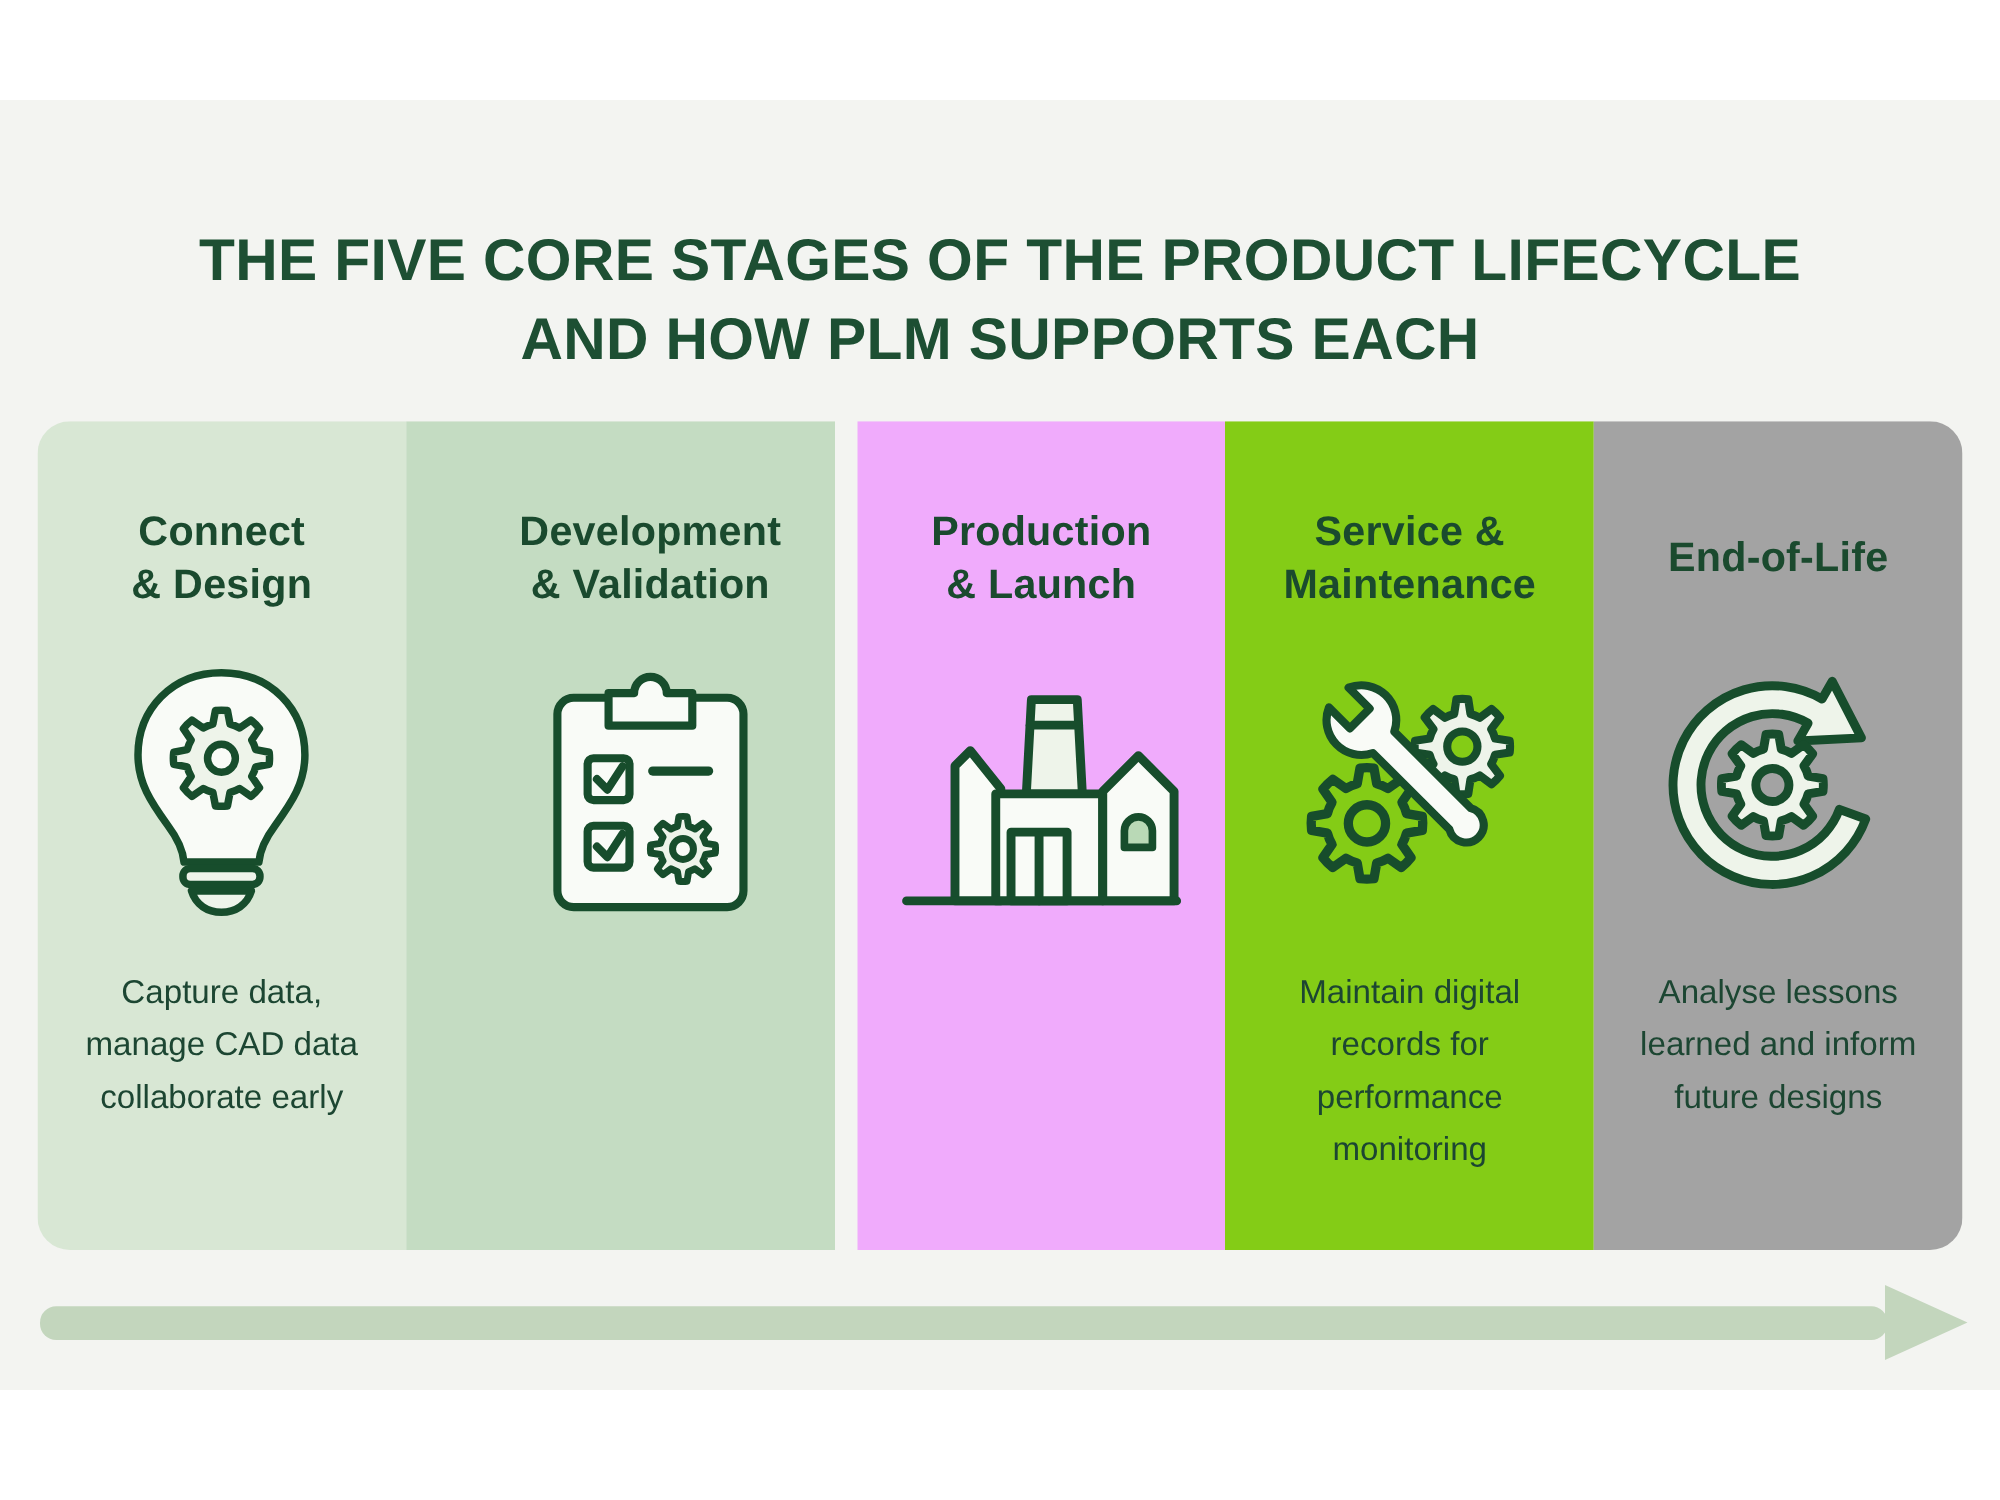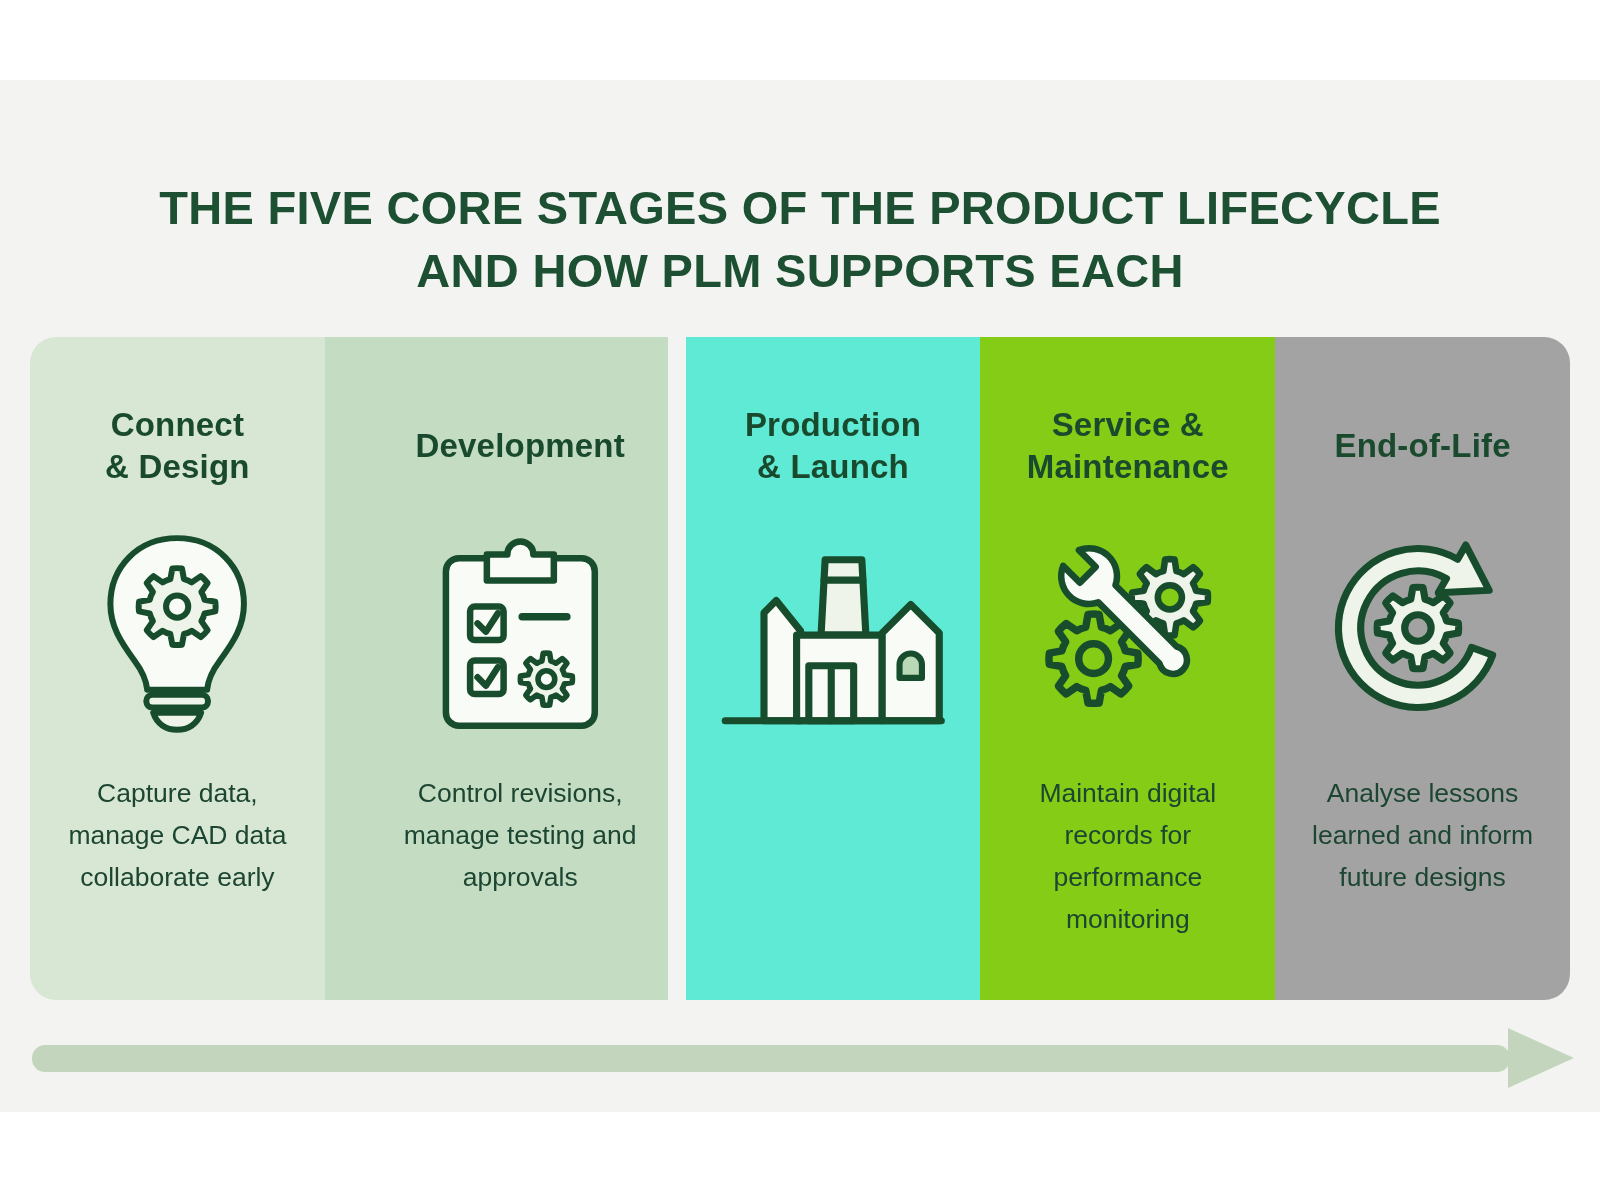--- a/index.html
+++ b/index.html
@@ -63,37 +63,37 @@
         <path class="s f2" d="M82,224 L138,224 C134,237 123,244 110,244 C97,244 86,237 82,224 Z"></path>
         <path class="s f2" d="M102.0,68.0 L104.4,55.4 A45,45 0 0 1 115.6,55.4 L118.0,68.0 A33,33 0 0 1 127.0,71.7 L127.0,71.7 L137.6,64.4 A45,45 0 0 1 145.6,72.4 L138.3,83.0 A33,33 0 0 1 142.0,92.0 L142.0,92.0 L154.6,94.4 A45,45 0 0 1 154.6,105.6 L142.0,108.0 A33,33 0 0 1 138.3,117.0 L138.3,117.0 L145.6,127.6 A45,45 0 0 1 137.6,135.6 L127.0,128.3 A33,33 0 0 1 118.0,132.0 L118.0,132.0 L115.6,144.6 A45,45 0 0 1 104.4,144.6 L102.0,132.0 A33,33 0 0 1 93.0,128.3 L93.0,128.3 L82.4,135.6 A45,45 0 0 1 74.4,127.6 L81.7,117.0 A33,33 0 0 1 78.0,108.0 L78.0,108.0 L65.4,105.6 A45,45 0 0 1 65.4,94.4 L78.0,92.0 A33,33 0 0 1 81.7,83.0 L81.7,83.0 L74.4,72.4 A45,45 0 0 1 82.4,64.4 L93.0,71.7 A33,33 0 0 1 102.0,68.0 Z M123.0,100.0 A13,13 0 1 0 97.0,100.0 A13,13 0 1 0 123.0,100.0 Z" fill-rule="evenodd"></path>
       </svg>
     </div>
     <p class="stage-desc">Capture data, manage CAD data collaborate early</p>
   </section>
 
   <section class="stage" style="background: rgb(196, 220, 194); padding-left: 48px;">
     <h2 class="stage-title">
       <span>Development</span>
+      <span>&amp; Validation</span>
     </h2>
     <div class="stage-icon">
       <svg viewBox="0 0 220 230">
         <rect class="s f" x="30" y="40" width="160" height="180" rx="14"></rect>
         <path class="s f" d="M74,64 L74,36 L96,36 A14,14 0 0 1 124,36 L146,36 L146,64 Z"></path>
         <rect class="s f" x="56" y="92" width="36" height="36" rx="5"></rect>
         <path class="s" d="M64,110 L73,119 L86,99"></path>
         <path class="s" d="M112,103 L160,103" style="stroke-width:8"></path>
         <rect class="s f" x="56" y="150" width="36" height="36" rx="5"></rect>
         <path class="s" d="M64,168 L73,177 L86,157"></path>
         <path class="s f2" style="stroke-width:6" d="M133.2,150.6 L134.5,142.2 A28,28 0 0 1 141.5,142.2 L142.8,150.6 A20,20 0 0 1 148.3,152.9 L148.3,152.9 L155.2,147.9 A28,28 0 0 1 160.1,152.8 L155.1,159.7 A20,20 0 0 1 157.4,165.2 L157.4,165.2 L165.8,166.5 A28,28 0 0 1 165.8,173.5 L157.4,174.8 A20,20 0 0 1 155.1,180.3 L155.1,180.3 L160.1,187.2 A28,28 0 0 1 155.2,192.1 L148.3,187.1 A20,20 0 0 1 142.8,189.4 L142.8,189.4 L141.5,197.8 A28,28 0 0 1 134.5,197.8 L133.2,189.4 A20,20 0 0 1 127.7,187.1 L127.7,187.1 L120.8,192.1 A28,28 0 0 1 115.9,187.2 L120.9,180.3 A20,20 0 0 1 118.6,174.8 L118.6,174.8 L110.2,173.5 A28,28 0 0 1 110.2,166.5 L118.6,165.2 A20,20 0 0 1 120.9,159.7 L120.9,159.7 L115.9,152.8 A28,28 0 0 1 120.8,147.9 L127.7,152.9 A20,20 0 0 1 133.2,150.6 Z M147.0,170.0 A9,9 0 1 0 129.0,170.0 A9,9 0 1 0 147.0,170.0 Z" fill-rule="evenodd"></path>
       </svg>
     </div>
-    <p class="stage-desc">Control revisions, manage testing and approvals</p>
   </section>
 
-  <section class="stage" style="background: #5eead4; margin-left: 18px;">
+  <section class="stage" style="background: #f0abfc; margin-left: 18px;">
     <h2 class="stage-title">
       <span>Production</span>
       <span>&amp; Launch</span>
     </h2>
     <div class="stage-icon">
       <svg viewBox="0 0 240 210">
         <path class="s f2" d="M112,38 L148,38 L152,112 L108,112 Z"></path>
         <path class="s" d="M111,58 L149,58"></path>
         <path class="s f" d="M52,196 L52,90 L64,78 L88,108 L88,196 Z"></path>
         <rect class="s f" x="84" y="112" width="84" height="84"></rect>

